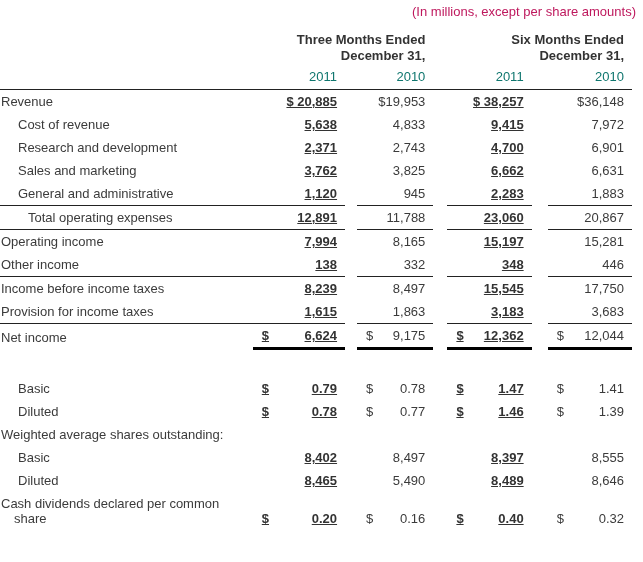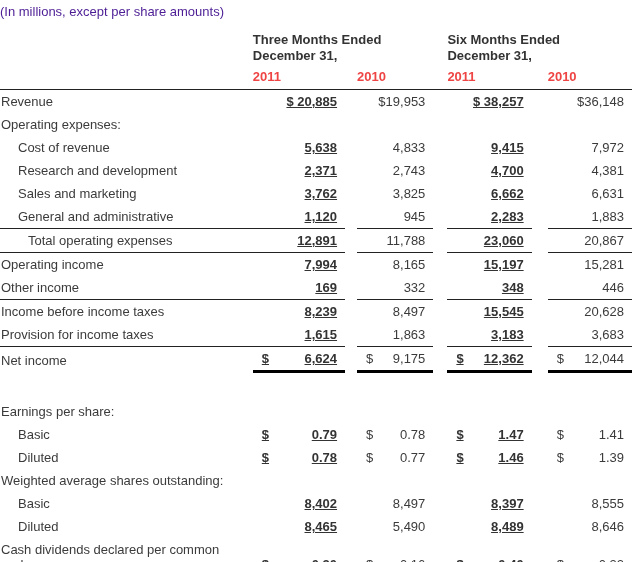--- a/index.html
+++ b/index.html
@@ -4,46 +4,46 @@
 <style>
   html,body{margin:0;padding:0;background:#ffffff;}
   body{
     width:643px;height:562px;overflow:hidden;
     font-family:"Liberation Sans","DejaVu Sans",sans-serif;
     font-size:13px;color:#3b3b3b;
     -webkit-font-smoothing:antialiased;
   }
   .sheet{width:643px;padding-top:4px;}
   .caption{
-    width:636px;text-align:left;color:#4c1d95;
+    width:636px;text-align:right;color:#be185d;
     padding-bottom:13px;letter-spacing:0;
   }
   table.fin{
     border-collapse:collapse;table-layout:fixed;
     width:632px;margin-left:0;
   }
   td{padding:0;vertical-align:bottom;}
   
   td.lbl{padding:4px 0 4px 1px;line-height:15px;}
   td.sec{padding:4px 0 4px 1px;line-height:15px;}
   .ind1{padding-left:18px !important;}
   .ind2{padding-left:28px !important;margin-left:41px;}
   td.num .fx{
     display:flex;justify-content:space-between;align-items:baseline;
     padding:4px 8px 4px 9px;line-height:15px;
   }
   td.num .cur:empty{width:0;}
   td.b{font-weight:bold;color:#333;text-decoration:underline;}
   
   td.ghead{
-    font-weight:bold;color:#333;
+    font-weight:bold;color:#333;text-align:right;
     padding:0 8px 3px 0;line-height:16px;
   }
   td.yhead{
-    font-weight:bold;color:#ef4444;
+    font-weight:normal;color:#0f766e;text-align:right;
     padding:2px 8px 5px 0;line-height:15px;
   }
   
   tr.rule td{height:0;font-size:0;line-height:0;}
   tr.rule td.on{border-top:1px solid #222222;}
   tr.rule td.on.t{border-top:3px solid #000000;}
   tr.spacer td{height:27px;font-size:0;}
   .l2{display:inline-block;padding-left:13px;}
 </style>
 </head>
@@ -115,23 +115,20 @@
           </td>
           <td></td>
           <td class="num">
             <div class="fx">
               <span class="cur"></span>
               <span class="val">$36,148</span>
             </div>
           </td>
         </tr>
         <tr>
-          <td class="sec" colspan="8">Operating expenses:</td>
-        </tr>
-        <tr>
           <td class="lbl ind1">Cost of revenue</td>
           <td class="num b">
             <div class="fx">
               <span class="cur"></span>
               <span class="val">5,638</span>
             </div>
           </td>
           <td></td>
           <td class="num">
             <div class="fx">
@@ -173,21 +170,21 @@
           <td class="num b">
             <div class="fx">
               <span class="cur"></span>
               <span class="val">4,700</span>
             </div>
           </td>
           <td></td>
           <td class="num">
             <div class="fx">
               <span class="cur"></span>
-              <span class="val">4,381</span>
+              <span class="val">6,901</span>
             </div>
           </td>
         </tr>
         <tr>
           <td class="lbl ind1">Sales and marketing</td>
           <td class="num b">
             <div class="fx">
               <span class="cur"></span>
               <span class="val">3,762</span>
             </div>
@@ -320,21 +317,21 @@
               <span class="cur"></span>
               <span class="val">15,281</span>
             </div>
           </td>
         </tr>
         <tr>
           <td class="lbl">Other income</td>
           <td class="num b">
             <div class="fx">
               <span class="cur"></span>
-              <span class="val">169</span>
+              <span class="val">138</span>
             </div>
           </td>
           <td></td>
           <td class="num">
             <div class="fx">
               <span class="cur"></span>
               <span class="val">332</span>
             </div>
           </td>
           <td></td>
@@ -380,21 +377,21 @@
           <td class="num b">
             <div class="fx">
               <span class="cur"></span>
               <span class="val">15,545</span>
             </div>
           </td>
           <td></td>
           <td class="num">
             <div class="fx">
               <span class="cur"></span>
-              <span class="val">20,628</span>
+              <span class="val">17,750</span>
             </div>
           </td>
         </tr>
         <tr>
           <td class="lbl">Provision for income taxes</td>
           <td class="num b">
             <div class="fx">
               <span class="cur"></span>
               <span class="val">1,615</span>
             </div>
@@ -465,23 +462,20 @@
           <td class="on t"></td>
           <td></td>
           <td class="on t"></td>
           <td></td>
           <td class="on t"></td>
           <td></td>
           <td class="on t"></td>
         </tr>
         <tr class="spacer">
           <td colspan="8"></td>
-        </tr>
-        <tr>
-          <td class="sec" colspan="8">Earnings per share:</td>
         </tr>
         <tr>
           <td class="lbl ind1">Basic</td>
           <td class="num b">
             <div class="fx">
               <span class="cur">$</span>
               <span class="val">0.79</span>
             </div>
           </td>
           <td></td>

